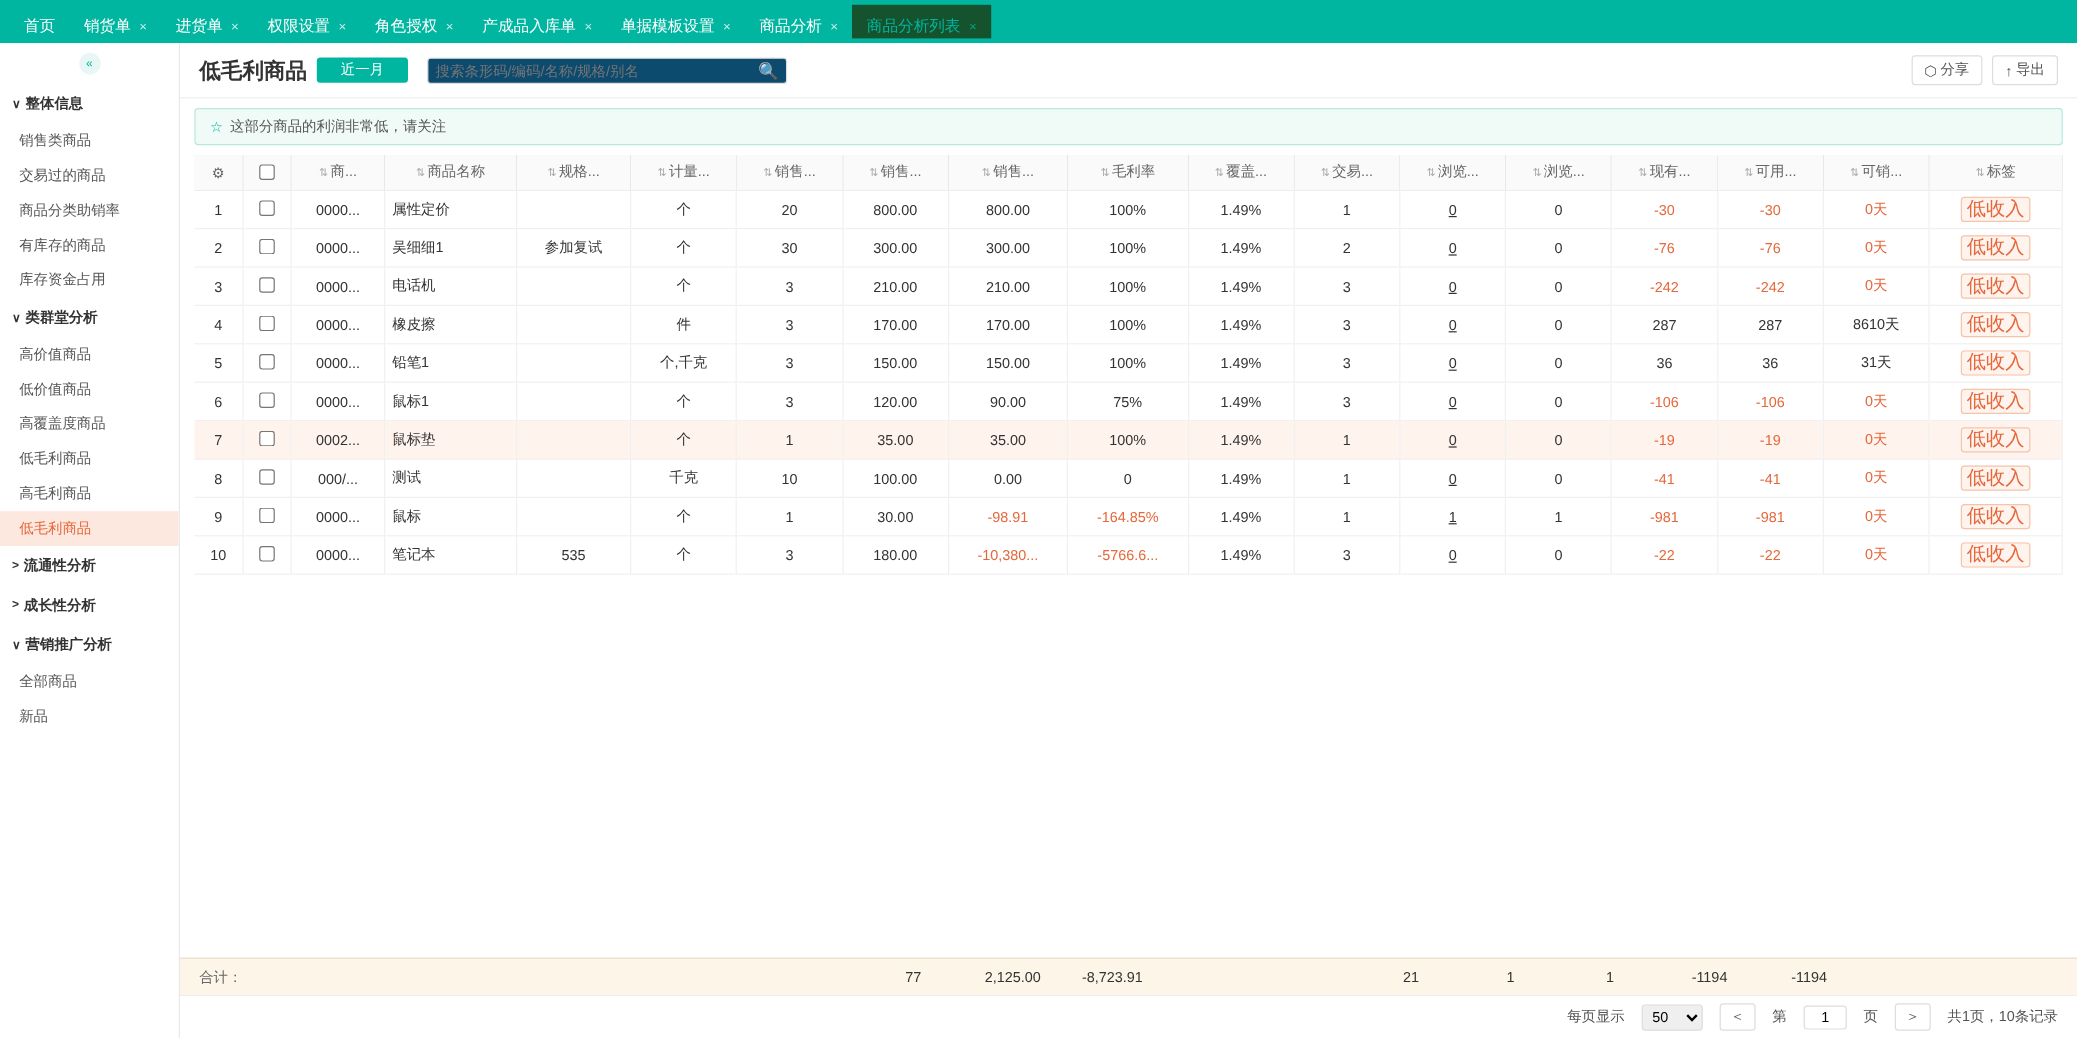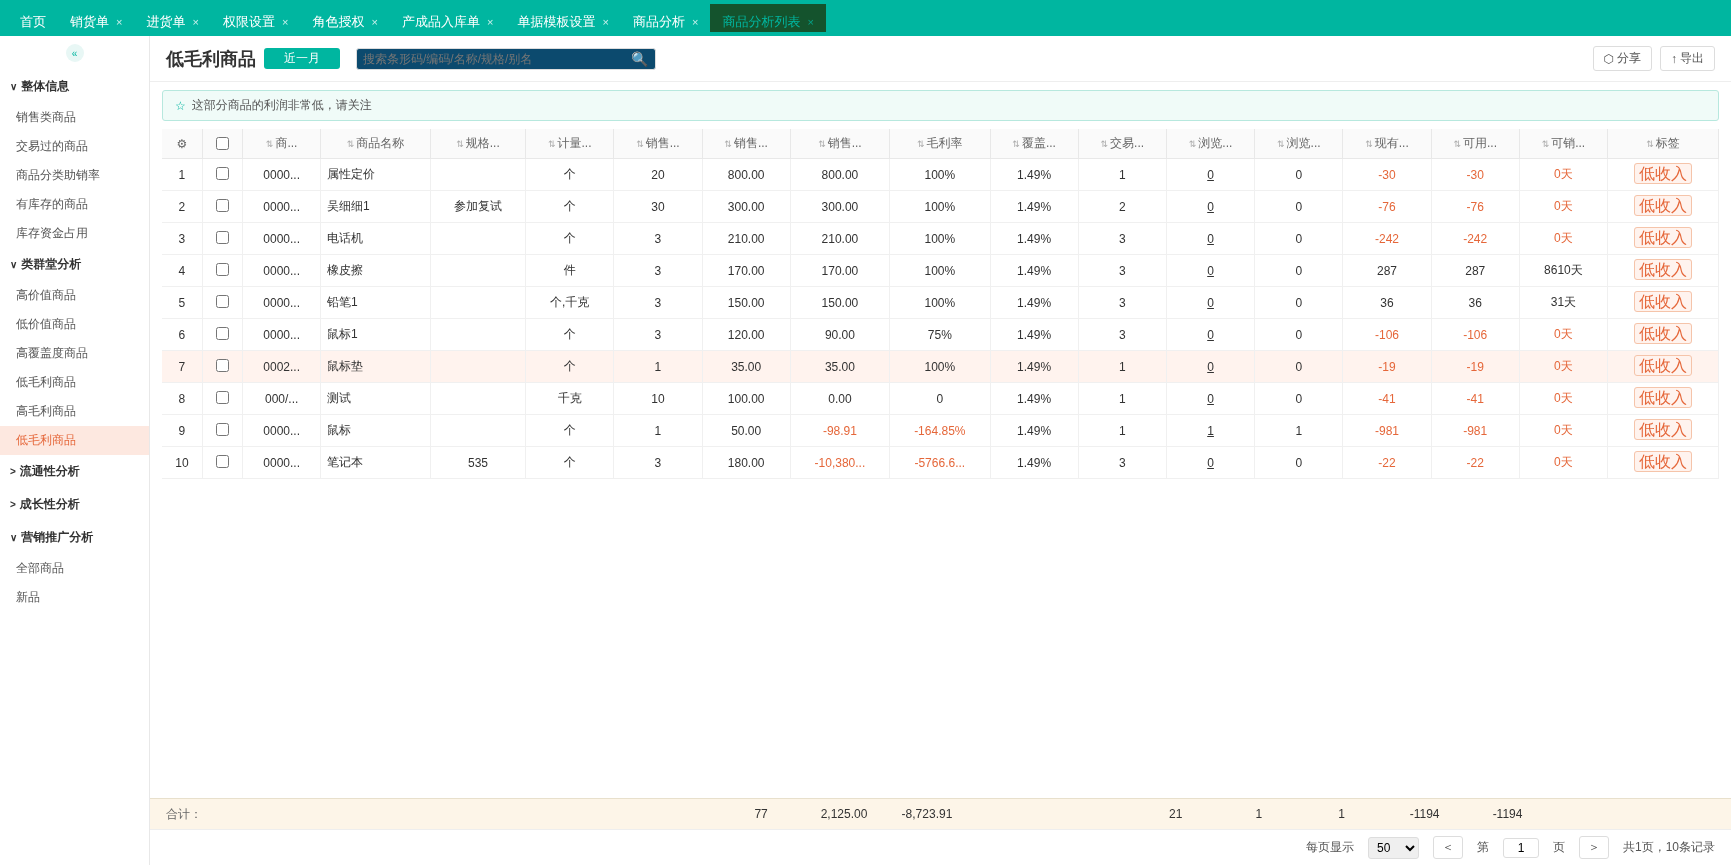--- a/index.html
+++ b/index.html
@@ -631,21 +631,21 @@
               <td><span class="tag-label">低收入</span></td>
             </tr>
             <tr>
               <td>9</td>
               <td><input type="checkbox" style=""></td>
               <td>0000...</td>
               <td class="td-left">鼠标</td>
               <td></td>
               <td>个</td>
               <td>1</td>
-              <td>50.00</td>
+              <td>30.00</td>
               <td class="text-red">-98.91</td>
               <td class="text-red">-164.85%</td>
               <td>1.49%</td>
               <td>1</td>
               <td><span class="underline">1</span></td>
               <td>1</td>
               <td class="text-red">-981</td>
               <td class="text-red">-981</td>
               <td class="text-red">0天</td>
               <td><span class="tag-label">低收入</span></td>

